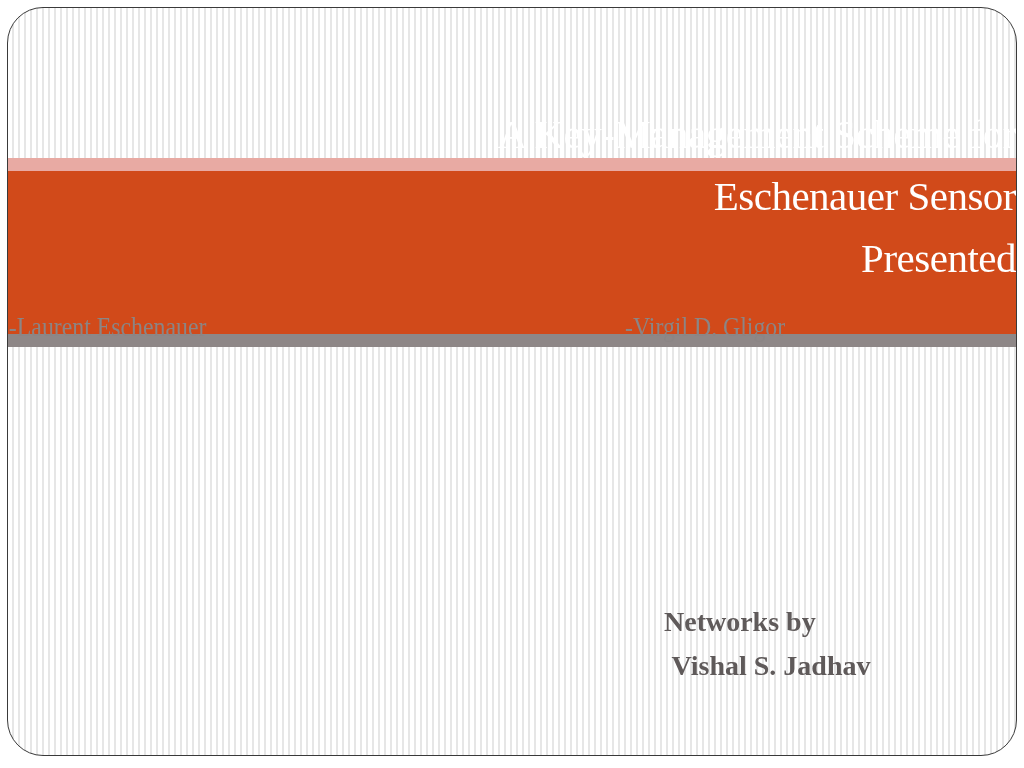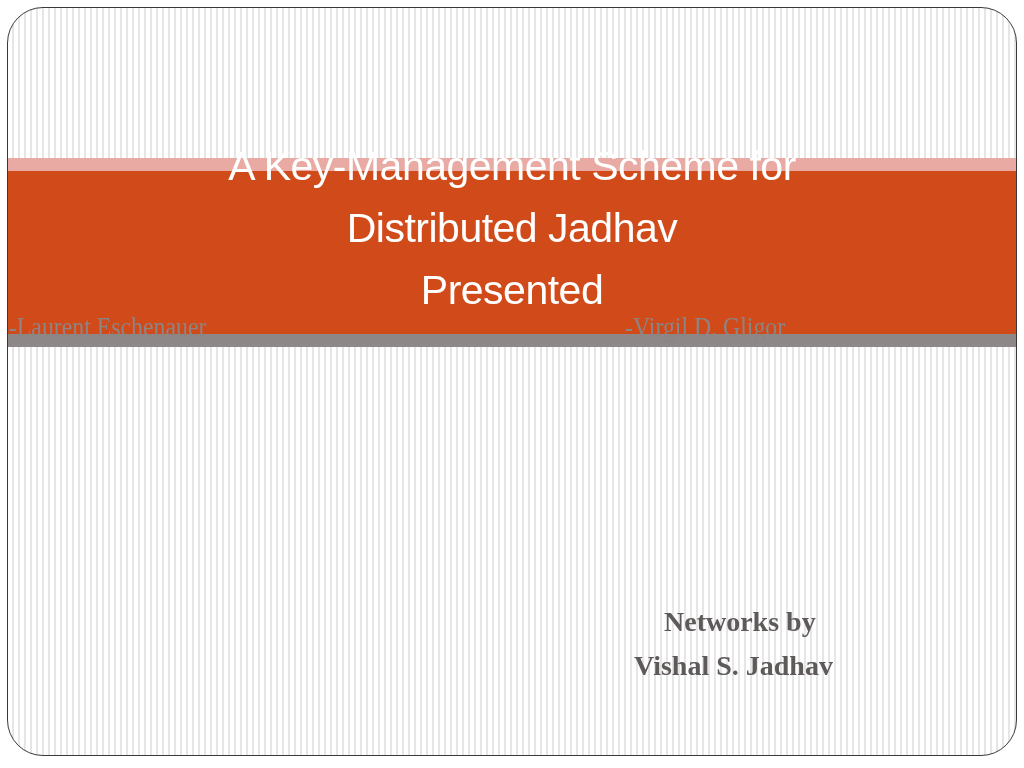--- a/index.html
+++ b/index.html
@@ -51,27 +51,26 @@
     right: 0;
     top: 326px;
     height: 13px;
     background: #8e8787;
   }
   .title {
     position: absolute;
     left: 0;
     right: 0;
     top: 95px;
-    text-align: center;
-    font-family: Liberation Sans, sans-serif;
+    text-align: right;
+    font-family: Liberation Serif, serif;
     font-size: 41px;
     line-height: 62px;
     color: #ffffff;
     letter-spacing: -0.5px;
-    margin-top: 32px;
   }
   .title .line { display: block; }
   .authors {
     position: absolute;
     left: 0;
     right: 0;
     top: 303px;
     height: 40px;
     font-family: "Liberation Serif", serif;
     font-size: 28px;
@@ -86,33 +85,33 @@
     left: 600px;
     top: 592px;
     width: 300px;
     font-family: "Liberation Serif", serif;
     font-weight: bold;
     font-size: 28px;
     line-height: 44px;
     color: #5f5a5a;
   }
   .presenter .p1 { display: block; padding-left: 56px; }
-  .presenter .p2 { display: block; padding-left: 26px; }
+  .presenter .p2 { display: block; padding-left: 26px; text-align: center; }
 </style>
 </head>
 <body>
 
 <div class="slide">
   <div class="band-pink"></div>
   <div class="band-orange"></div>
   <div class="band-gray"></div>
 
   <div class="title">
     <span class="line">A Key-Management Scheme for</span>
-    <span class="line">Distributed Jadhav</span>
+    <span class="line">Eschenauer Sensor</span>
     <span class="line">Presented</span>
   </div>
 
   <div class="authors">
     <span class="author-1">-Laurent Eschenauer</span>
     <span class="author-2">-Virgil D. Gligor</span>
   </div>
 
   <div class="presenter">
     <span class="p1">Networks by</span>

